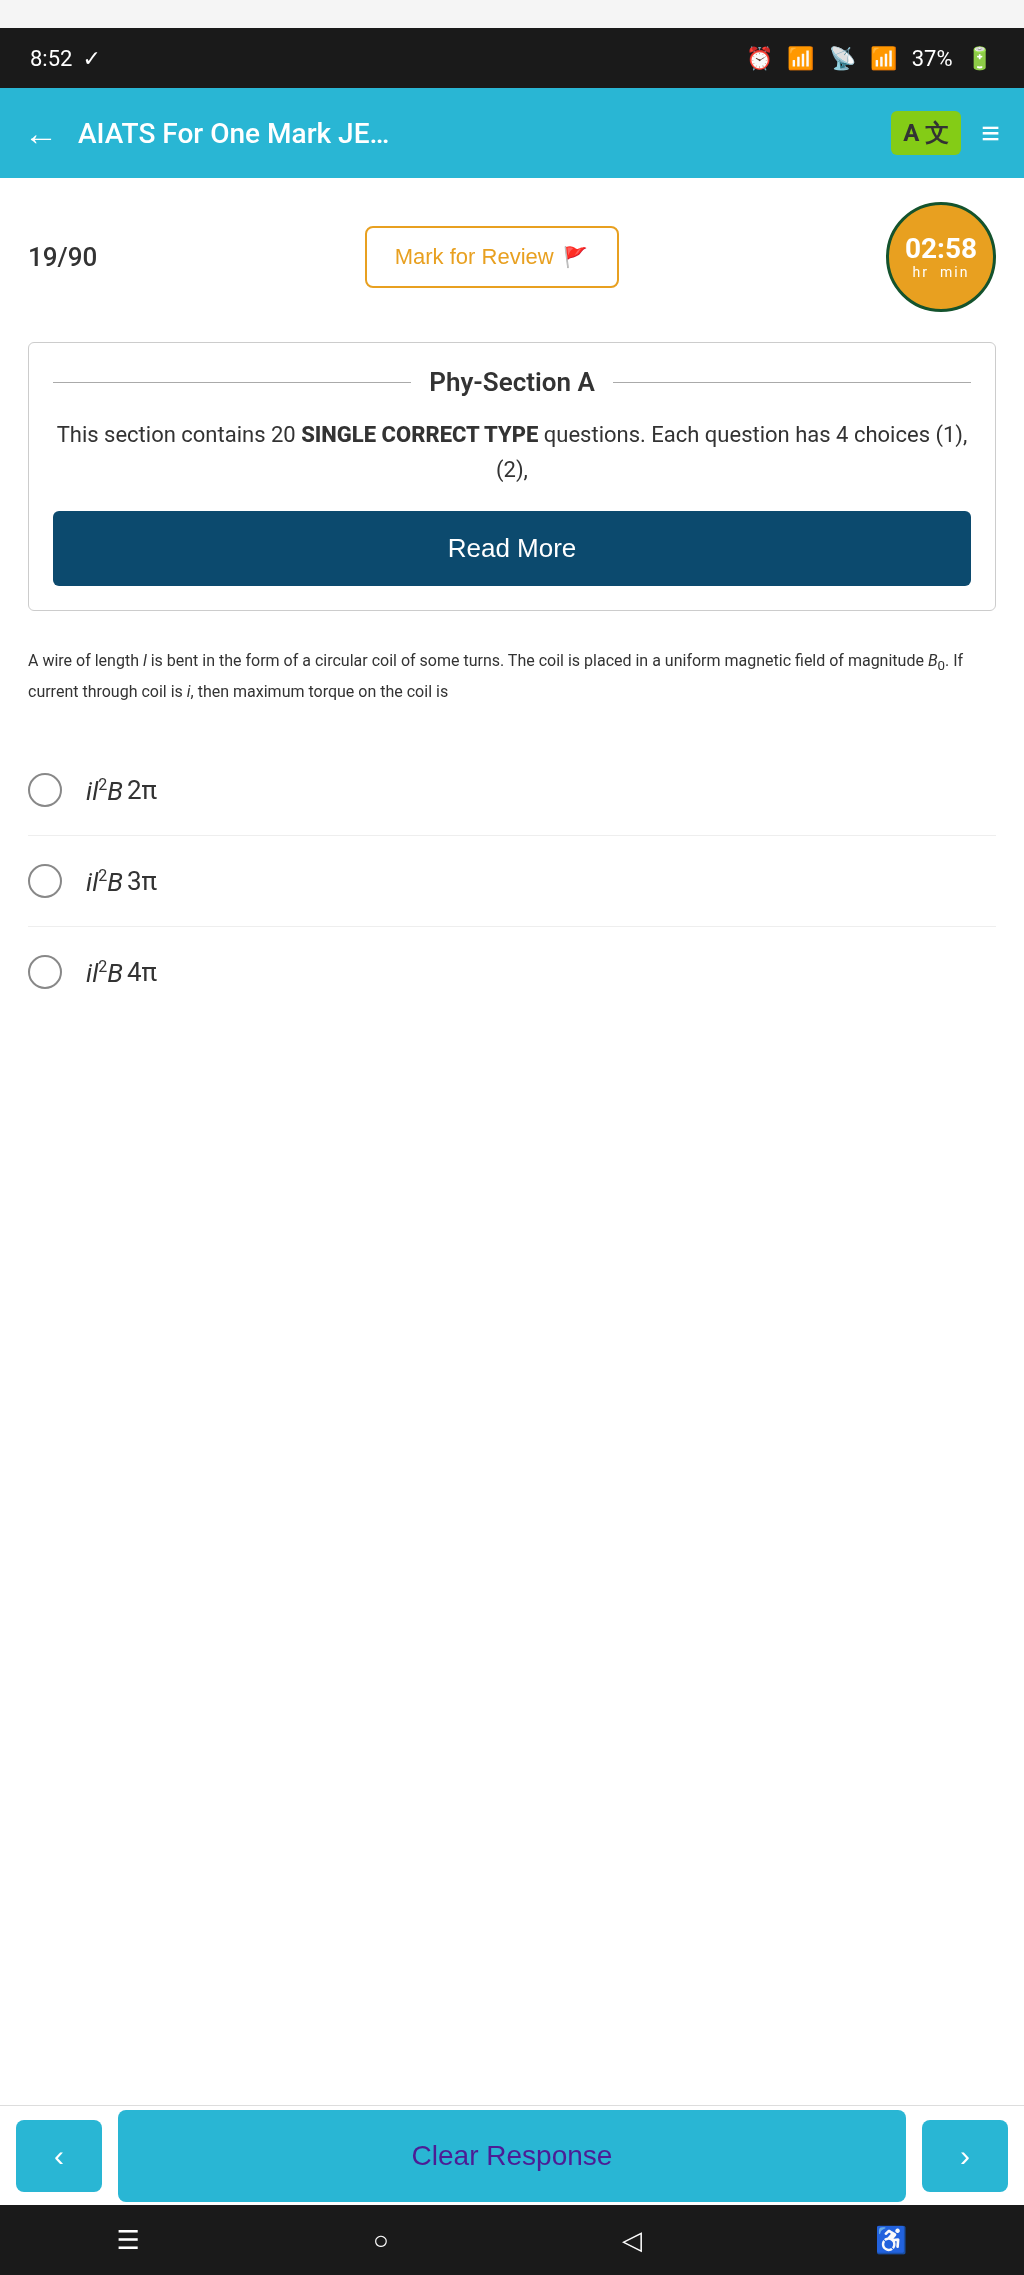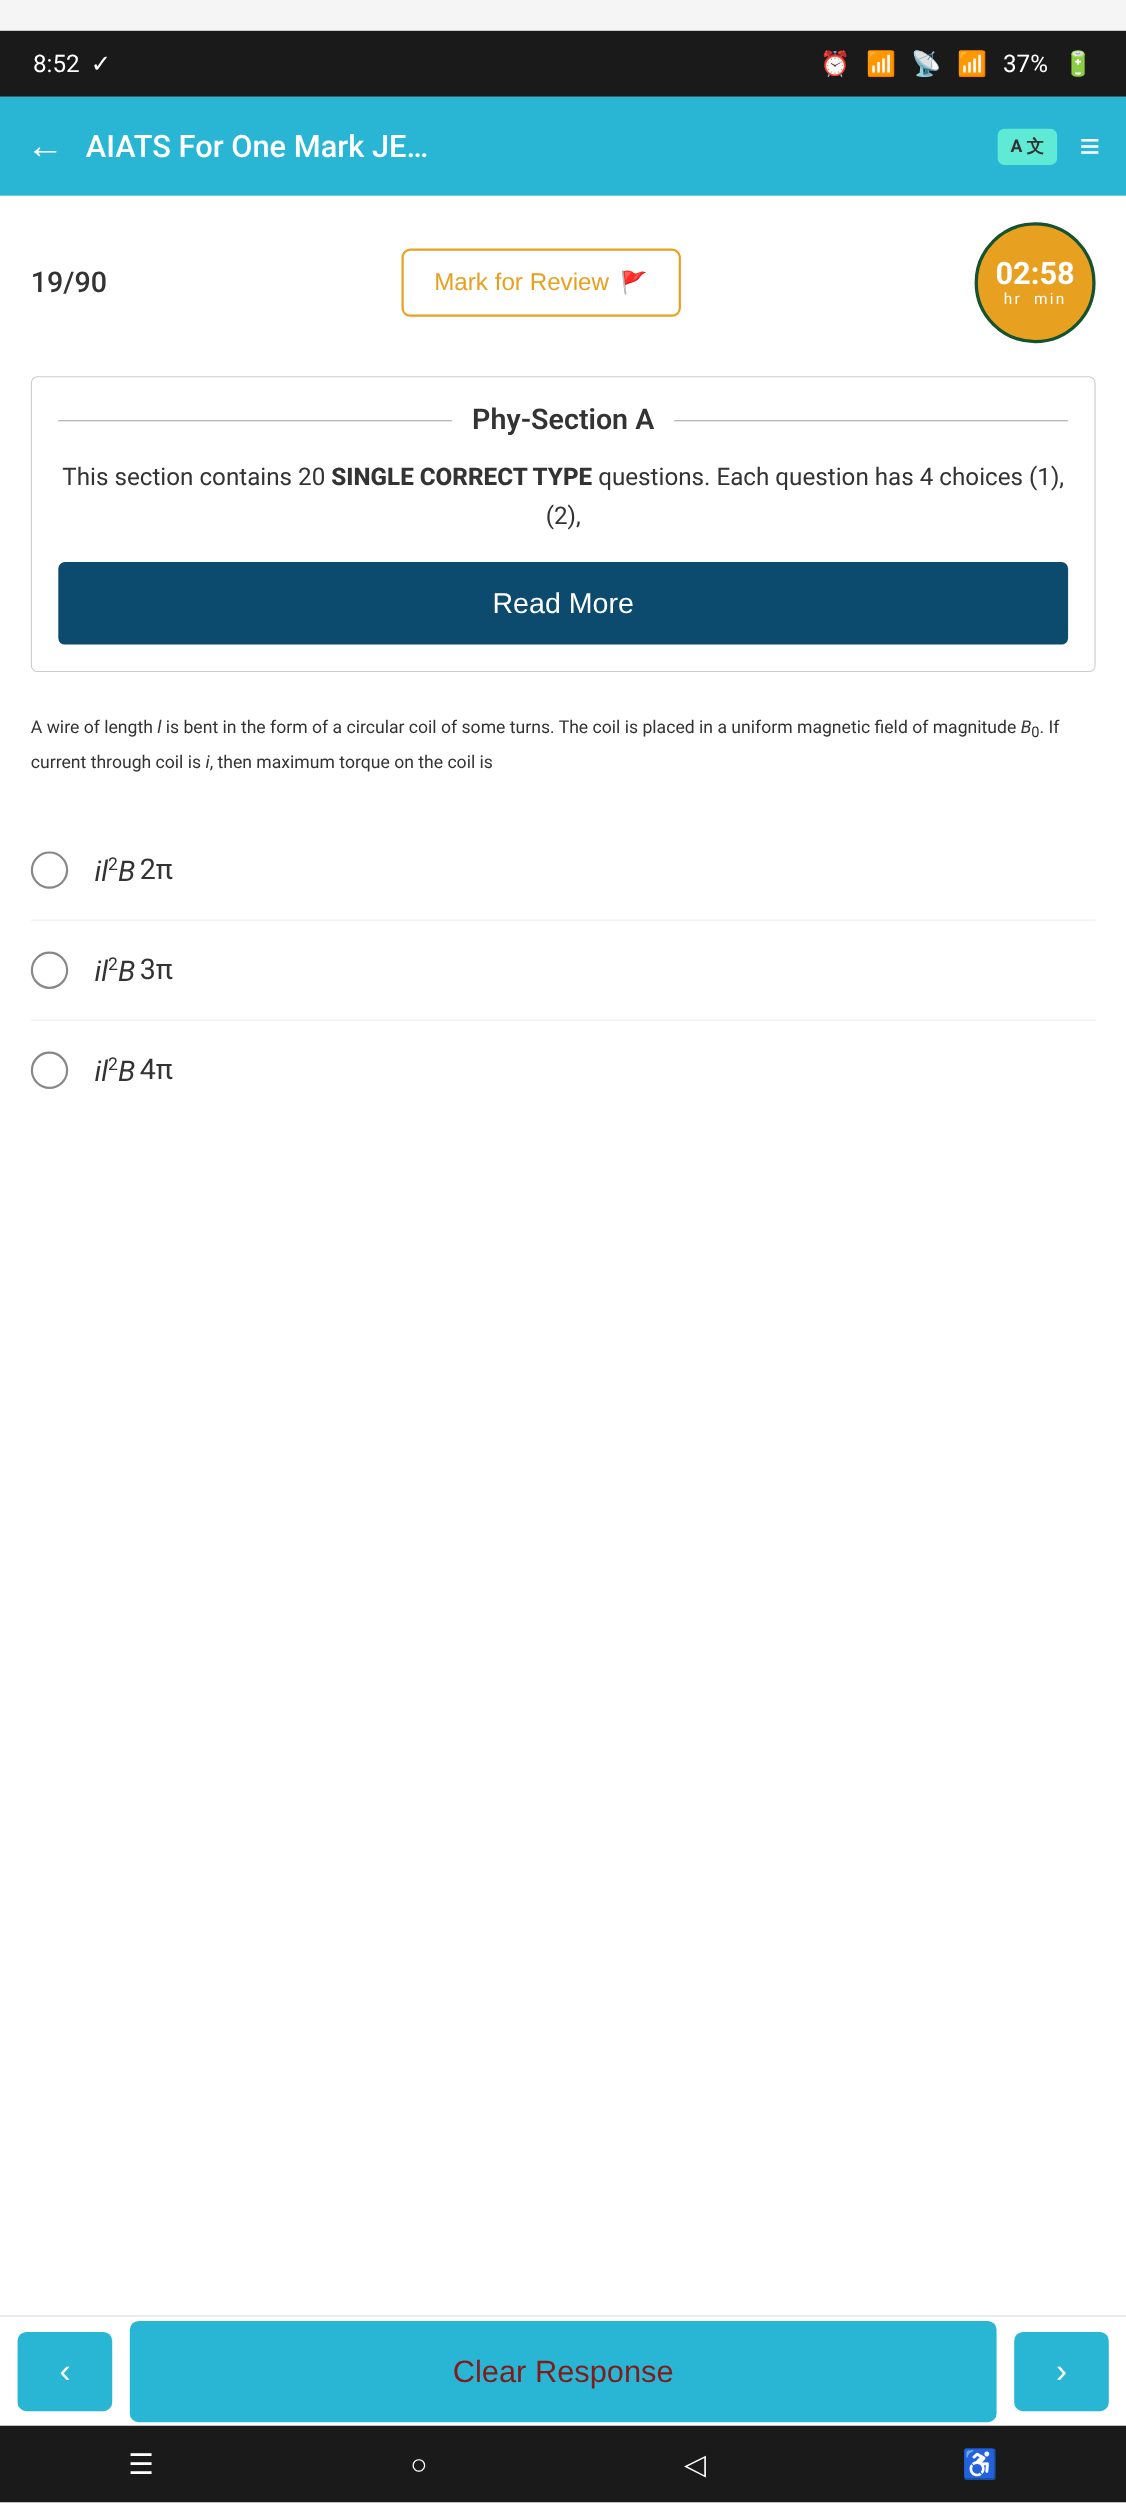--- a/index.html
+++ b/index.html
@@ -52,24 +52,24 @@
       cursor: pointer;
       font-weight: bold;
     }
     .app-bar-title {
       color: white;
       font-size: 28px;
       font-weight: 500;
       flex: 1;
     }
     .app-bar-translate {
-      background: #5eead4;
+      background: #84cc16;
       border-radius: 6px;
       padding: 6px 12px;
-      font-size: 16px;
+      font-size: 24px;
       font-weight: bold;
       color: #333;
       display: flex;
       align-items: center;
       gap: 4px;
     }
     .app-bar-menu {
       color: white;
       font-size: 32px;
       cursor: pointer;
@@ -264,21 +264,21 @@
       border: none;
       font-size: 30px;
       cursor: pointer;
       display: flex;
       align-items: center;
       justify-content: center;
     }
     .clear-response-btn {
       flex: 1;
       background: #29b6d4;
-      color: #7f1d1d;
+      color: #4c1d95;
       border: none;
       border-radius: 8px;
       padding: 22px;
       font-size: 28px;
       font-weight: 500;
       cursor: pointer;
       height: 92px;
     }
 
     

